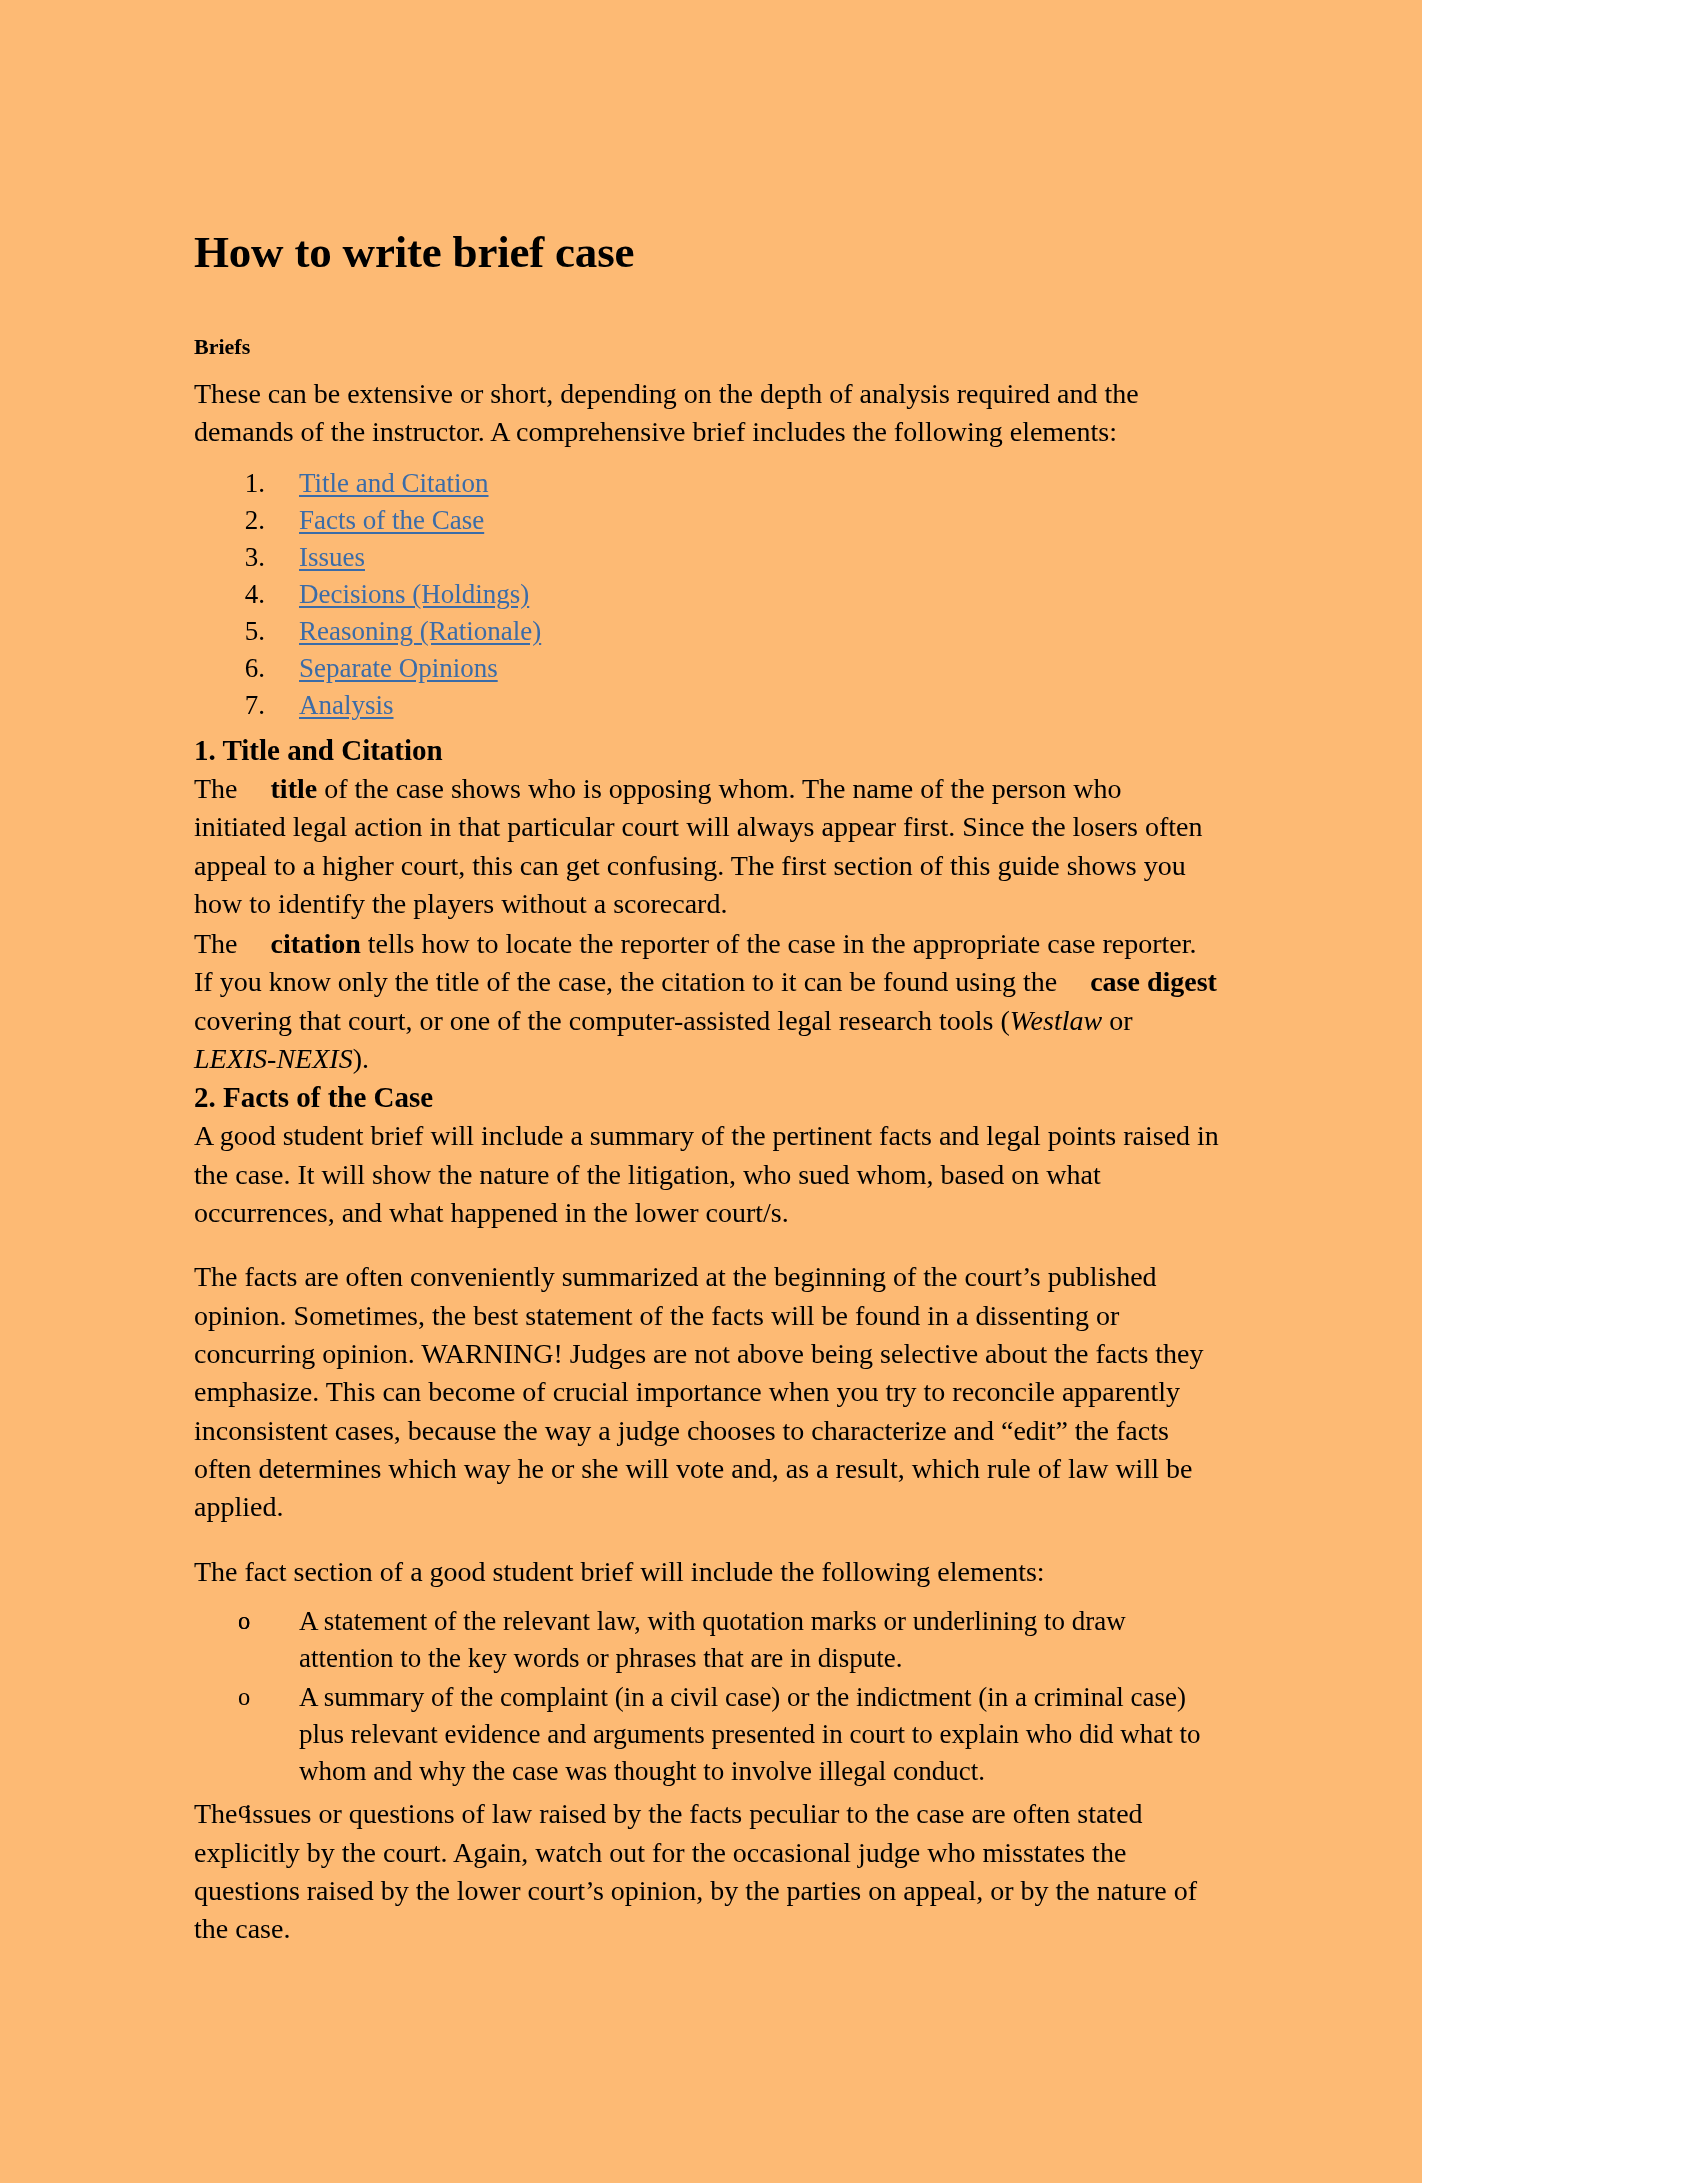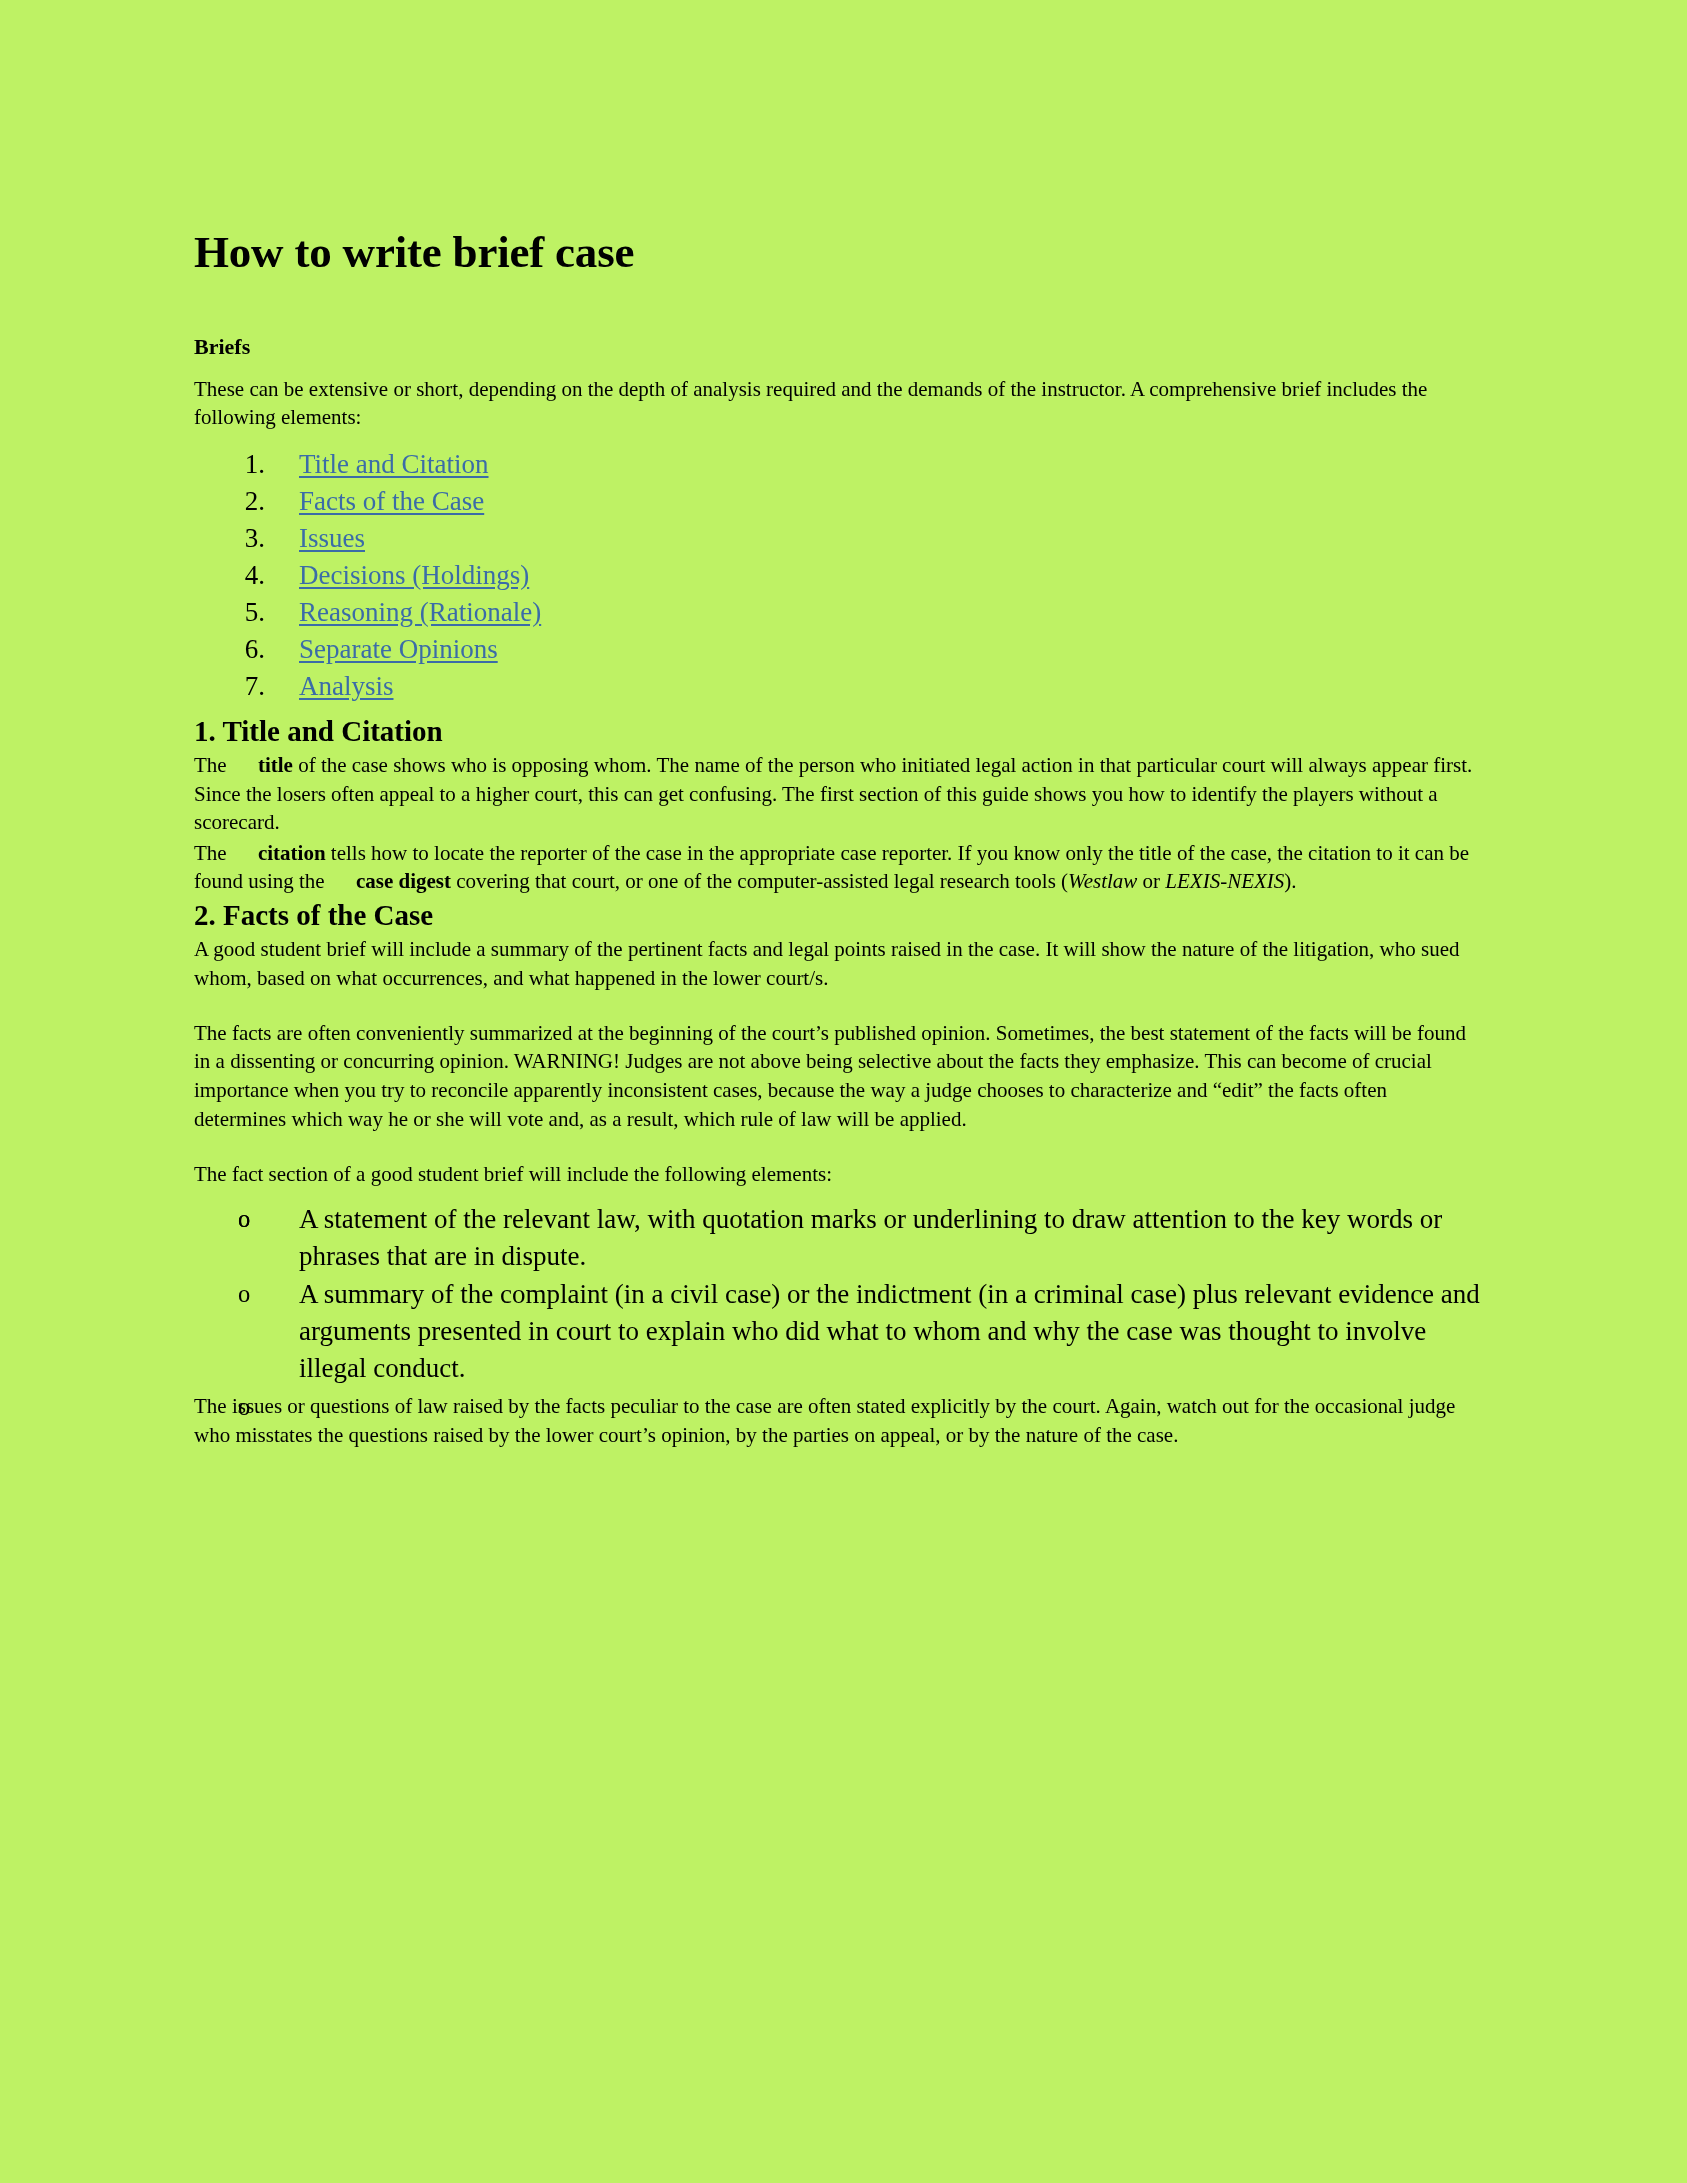--- a/index.html
+++ b/index.html
@@ -10,23 +10,23 @@
   body {
     width: 1687px;
     height: 2184px;
     font-family: "Liberation Serif", "DejaVu Serif", serif;
     color: #000000;
     -webkit-font-smoothing: antialiased;
   }
 
   .page {
     position: relative;
-    width: 1687px;
+    width: 1422px;
     height: 2184px;
-    background: #bef264;
+    background: #fdba74;
     box-sizing: border-box;
     padding: 229px 203px 0 194px;
   }
 
   .doc-title {
     font-size: 45px;
     font-weight: bold;
     line-height: 1.06;
     margin: 0 0 58px 0;
     letter-spacing: -0.2px;
@@ -40,21 +40,21 @@
   }
 
   .h3 {
     font-size: 29px;
     font-weight: bold;
     line-height: 1.22;
     margin: 0 0 1.7px 0;
   }
 
   p.body {
-    font-size: 21px;
+    font-size: 28px;
     line-height: 1.37;
     margin: 0 0 1.7px 0;
     text-align: left;
   }
 
   p.body.spaced {
     margin-bottom: 26px;
   }
 
   b, strong { font-weight: bold; margin-left: 26px; }

